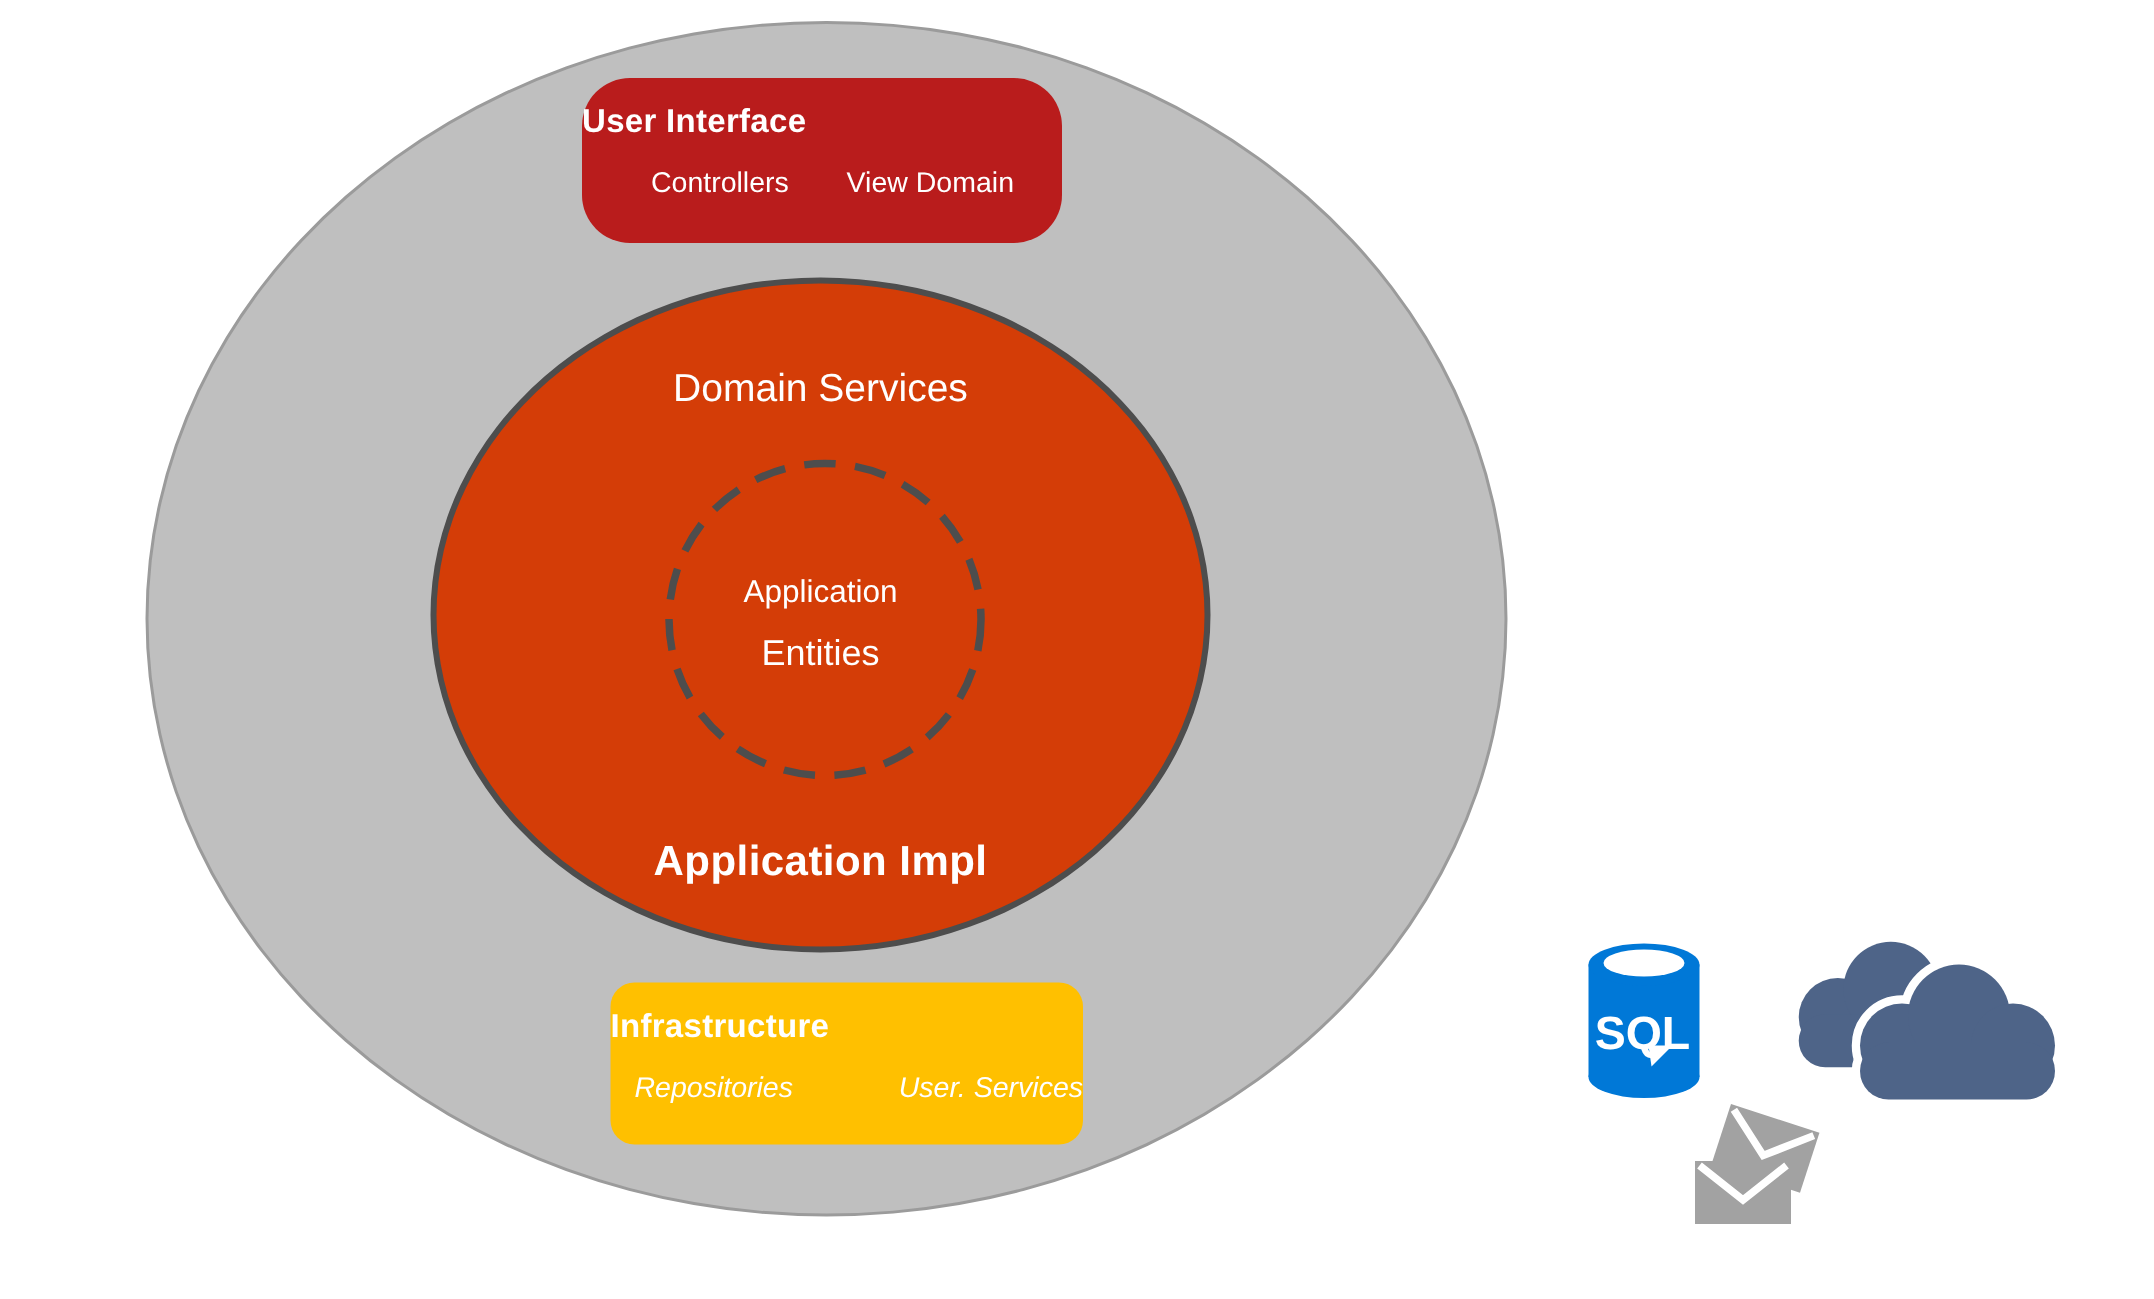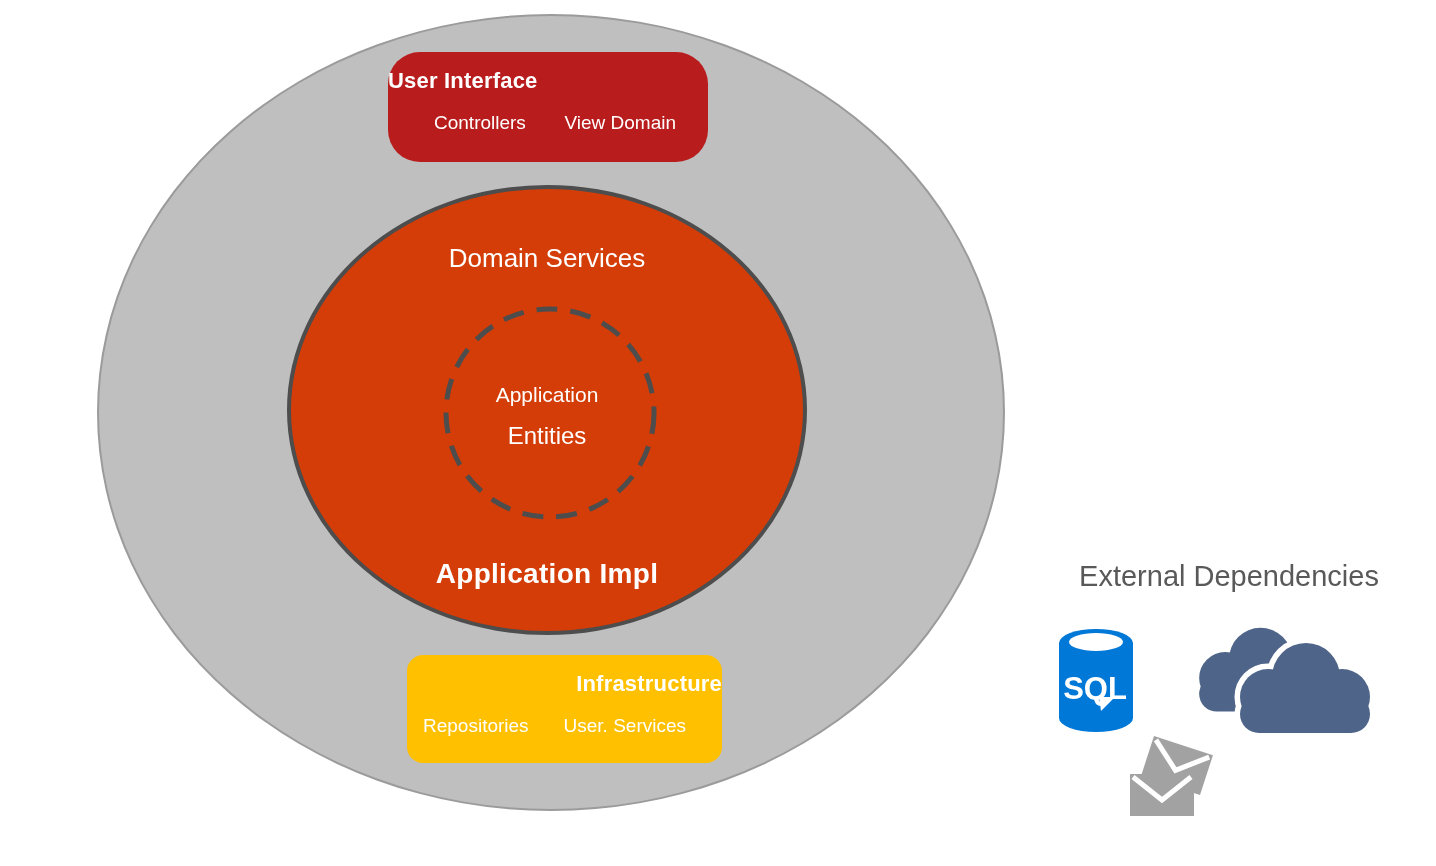--- a/index.html
+++ b/index.html
@@ -31,26 +31,26 @@
 
   
   .ui-box{
     left:388px;top:52px;width:320px;height:110px;
     background:#b91c1c;border-radius:32px;
     color:#ffffff;text-align:left;
   }
   .infra-box{
     left:407px;top:655px;width:315px;height:108px;
     background:#FFC000;border-radius:16px;
-    color:#ffffff;text-align:right;
+    color:#ffffff;text-align:left;
   }
   .box-title{font-weight:bold;font-size:22px;margin-top:16px;letter-spacing:0.2px;}
   .box-items{display:flex;justify-content:space-between;font-size:19px;margin-top:18px;}
   .ui-box .box-items{padding:0 32px 0 30px;margin-left:16px;}
-  .infra-box .box-items{padding:0 36px 0 16px;}
+  .infra-box .box-items{padding:0 0 0 16px;font-style:italic;}
 
   
   .core-label{left:287px;width:520px;text-align:center;color:#ffffff;}
   .domain-services{top:243px;font-size:26px;}
   .interfaces{top:383px;font-size:21px;}
   .entities{top:422px;font-size:24px;}
   .app-core-title{top:558px;font-size:28px;font-weight:bold;letter-spacing:0.3px;}
 
   
   .external-title{
@@ -89,21 +89,20 @@
   <div class="abs core-label app-core-title">Application Impl</div>
 
   <div class="abs infra-box">
     <div class="box-title">Infrastructure</div>
     <div class="box-items">
       <span>Repositories</span>
       <span>User. Services</span>
     </div>
   </div>
 
-  <div class="abs external-title">External Dependencies</div>
 
   <svg class="abs sql-svg" width="80" height="108" viewBox="0 0 80 108">
     <ellipse cx="40" cy="91" rx="37" ry="14" fill="#0078D7"></ellipse>
     <rect x="3" y="16" width="74" height="75" fill="#0078D7"></rect>
     <ellipse cx="40" cy="16" rx="37" ry="14" fill="#0078D7"></ellipse>
     <ellipse cx="40" cy="15" rx="27" ry="9" fill="#FFFFFF"></ellipse>
     <text x="39" y="72" text-anchor="middle" font-family="Liberation Sans, sans-serif" font-size="31" font-weight="bold" fill="#FFFFFF">SQL</text>
     <polygon points="43,70 59,70 45,84" fill="#FFFFFF"></polygon>
   </svg>
 

